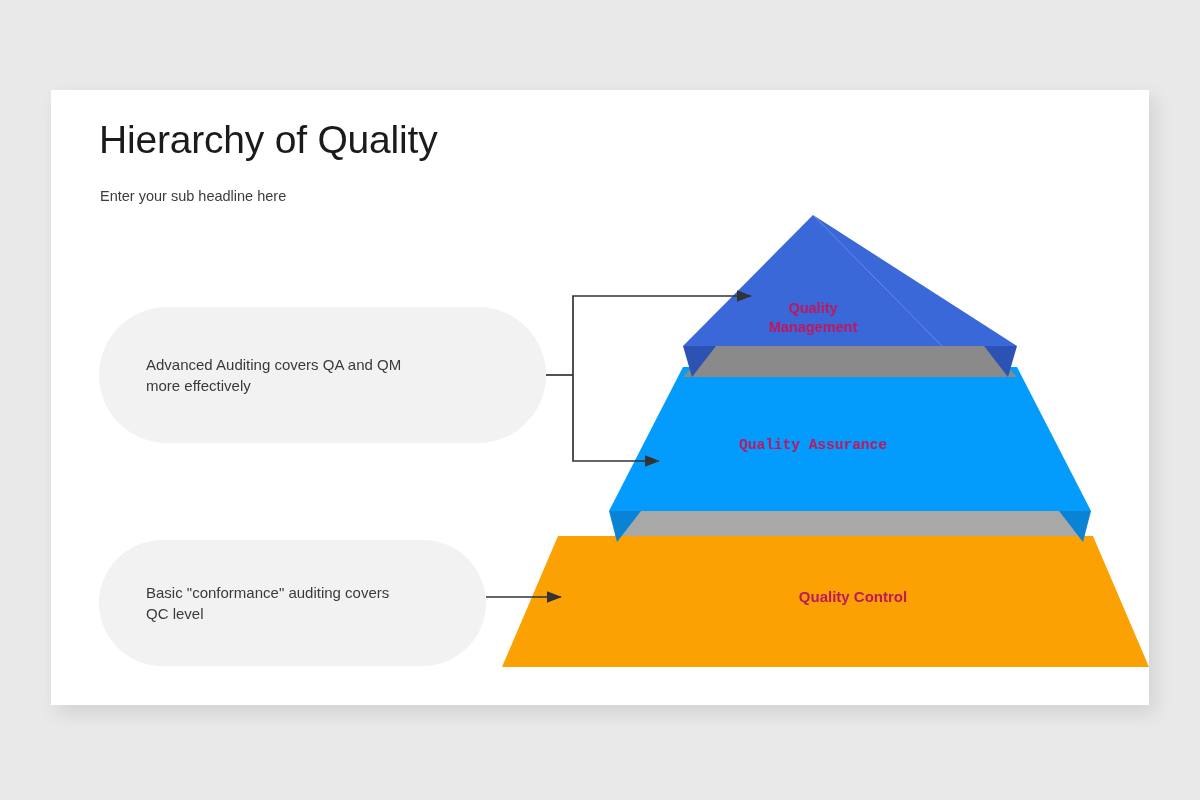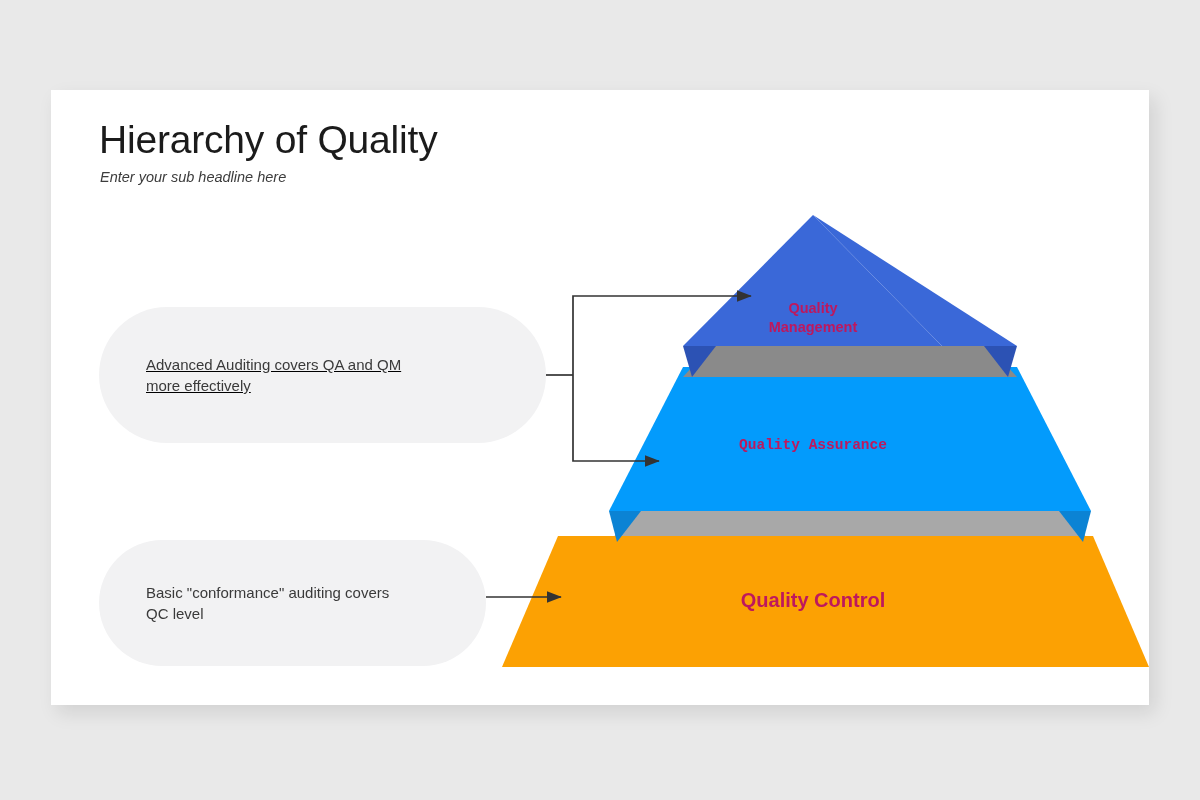--- a/index.html
+++ b/index.html
@@ -41,26 +41,25 @@
     top: 28px;
     font-size: 39px;
     font-weight: 300;
     letter-spacing: -0.2px;
     color: #1b1b1b;
     white-space: nowrap;
   }
   #page-subtitle {
     position: absolute;
     left: 49px;
-    top: 79px;
+    top: 98px;
     font-size: 14.5px;
     font-weight: 400;
     color: #3c3c3c;
     white-space: nowrap;
-    font-style: italic;
   }
 
   
   #pyramid-svg {
     position: absolute;
     left: 0;
     top: 0;
     width: 1098px;
     height: 615px;
     overflow: visible;
@@ -82,24 +81,24 @@
     font-size: 14.5px;
   }
   #label-tier-1 {
     left: 662px;
     top: 346px;
     width: 200px;
     font-size: 14.5px;
     font-family: Liberation Mono, monospace;
   }
   #label-tier-2 {
-    left: 662px;
+    left: 702px;
     top: 497px;
     width: 200px;
-    font-size: 20px;
+    font-size: 15px;
   }
 
   
   .callout {
     position: absolute;
     background: #f2f2f3;
     border-radius: 999px;
     display: flex;
     align-items: center;
   }
@@ -107,21 +106,20 @@
     font-size: 15px;
     color: #3a3a3a;
     line-height: 1.42;
     white-space: pre-line;
   }
   #callout-0 {
     left: 48px;
     top: 217px;
     width: 447px;
     height: 136px;
-    text-decoration: underline;
   }
   #callout-0 .callout-text { padding-left: 47px; }
 
   #callout-1 {
     left: 48px;
     top: 450px;
     width: 387px;
     height: 126px;
   }
   #callout-1 .callout-text { padding-left: 47px; }

